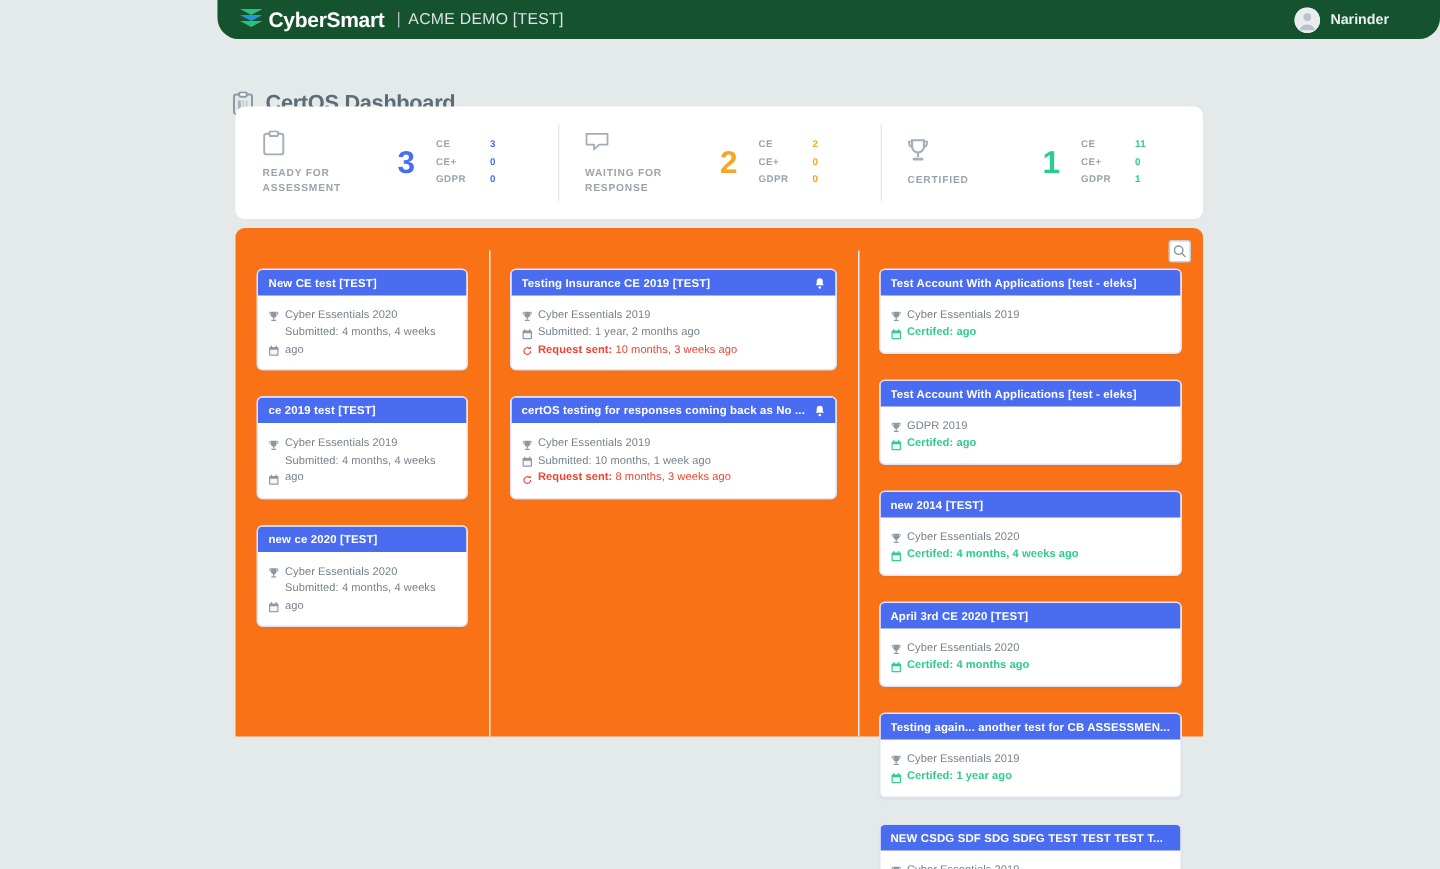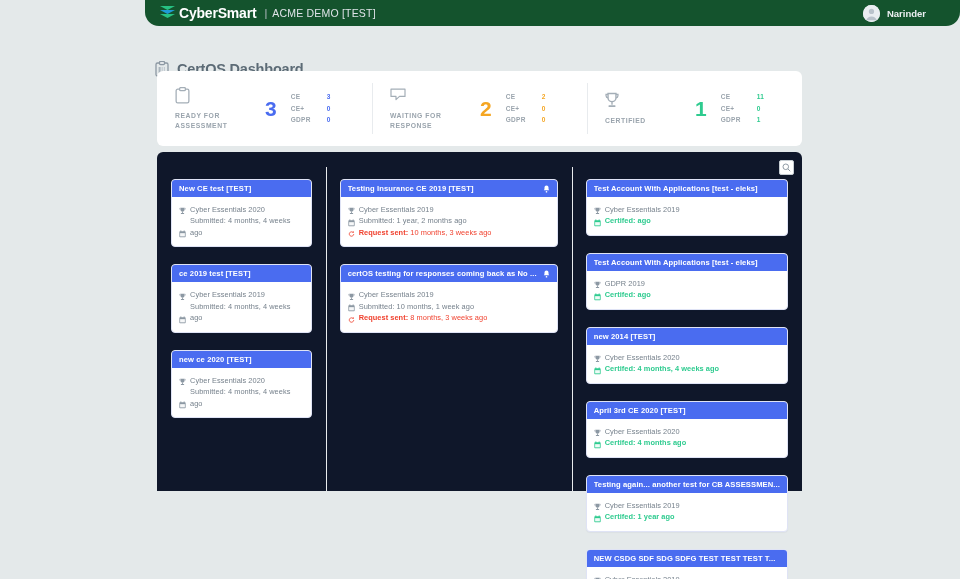--- a/index.html
+++ b/index.html
@@ -59,21 +59,21 @@
   }
   .stat-num { font-size:21px; font-weight:bold; margin:0 14px 0 4px; }
   .stat-break { font-size:6.5px; line-height:1.75; letter-spacing:0.3px; }
   .stat-break table { border-collapse:collapse; }
   .stat-break td.k { color:#9aa4ad; padding-right:16px; font-weight:bold;}
   .stat-break td.v { font-weight:bold; }
 
   
   .board-panel {
     position:absolute; left:157px; top:152px; width:645px; height:339px;
-    background:#0f172a; border-top-left-radius:6px; border-top-right-radius:6px;
+    background:#f97316; border-top-left-radius:6px; border-top-right-radius:6px;
   }
   .search-btn {
     position:absolute; right:8px; top:8px; width:15px; height:15px;
     border:1px solid #c7ced4; border-radius:2px; background:#fff;
     display:flex; align-items:center; justify-content:center; cursor:pointer;
   }
   .columns { position:absolute; left:0; top:23px; right:0; bottom:0; display:flex; }
   .col { flex:1; position:relative; padding: 4px 14px 0 14px; }
   .col + .col::before {
     content:""; position:absolute; left:0; top:-8px; bottom:0; width:1px; background:#e8ebee;

